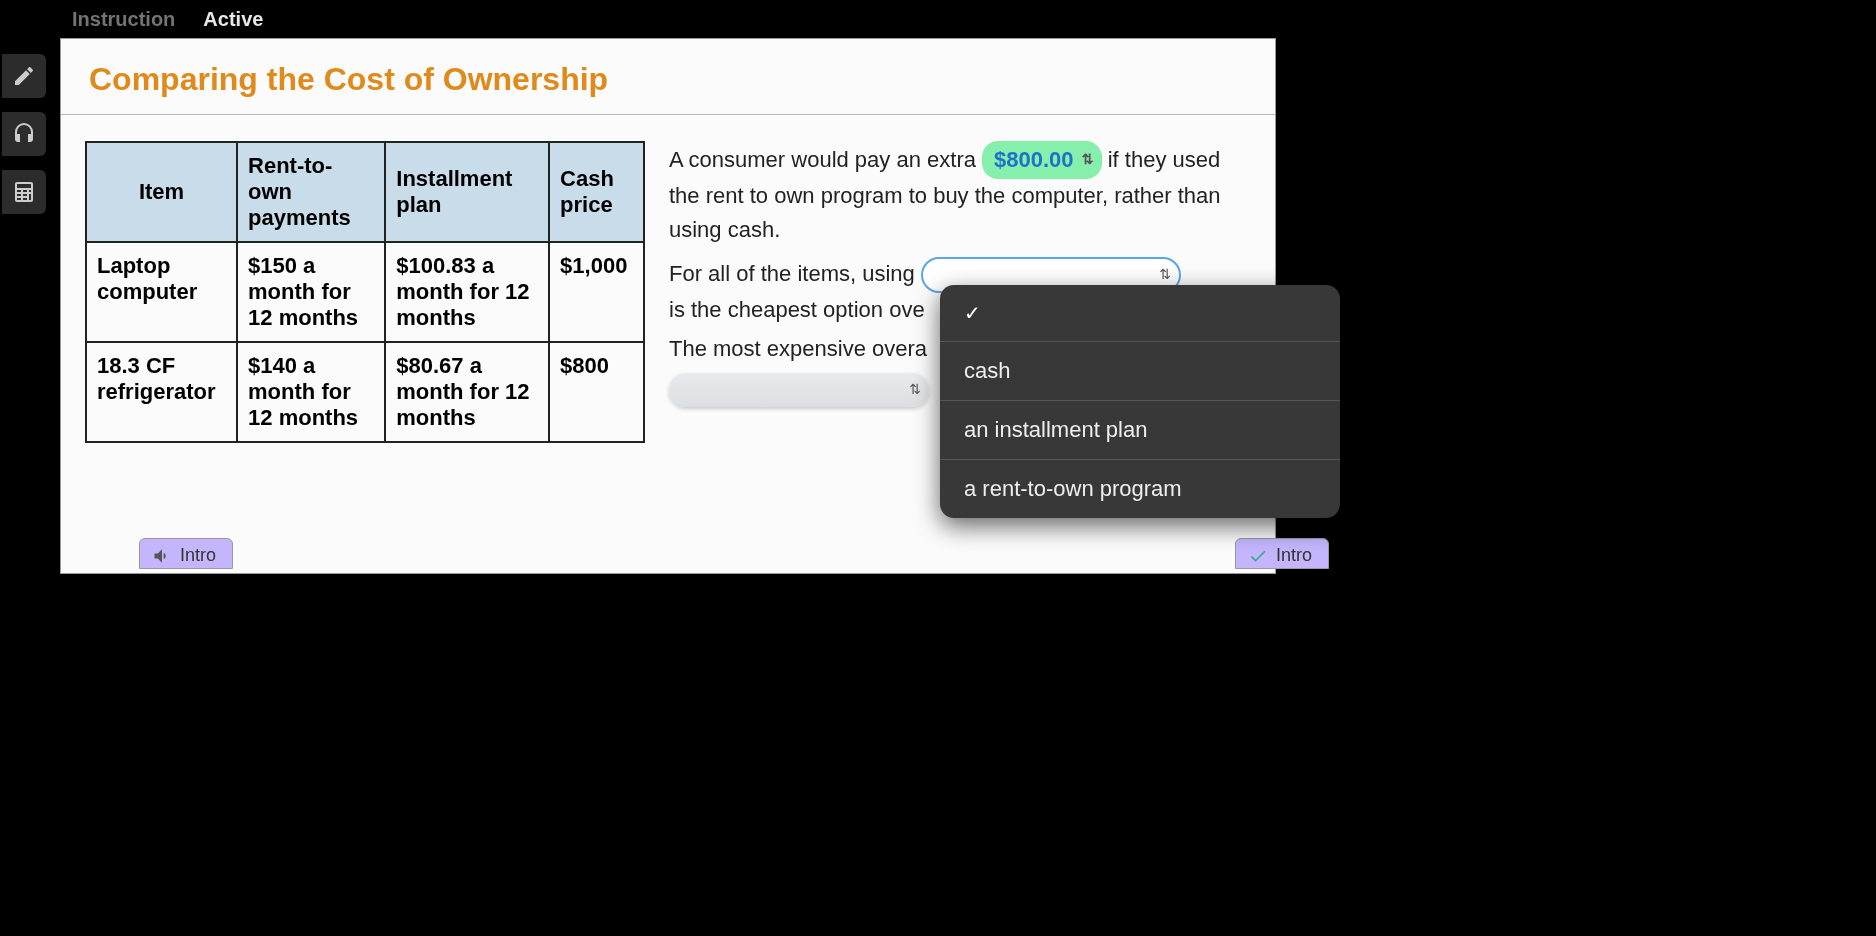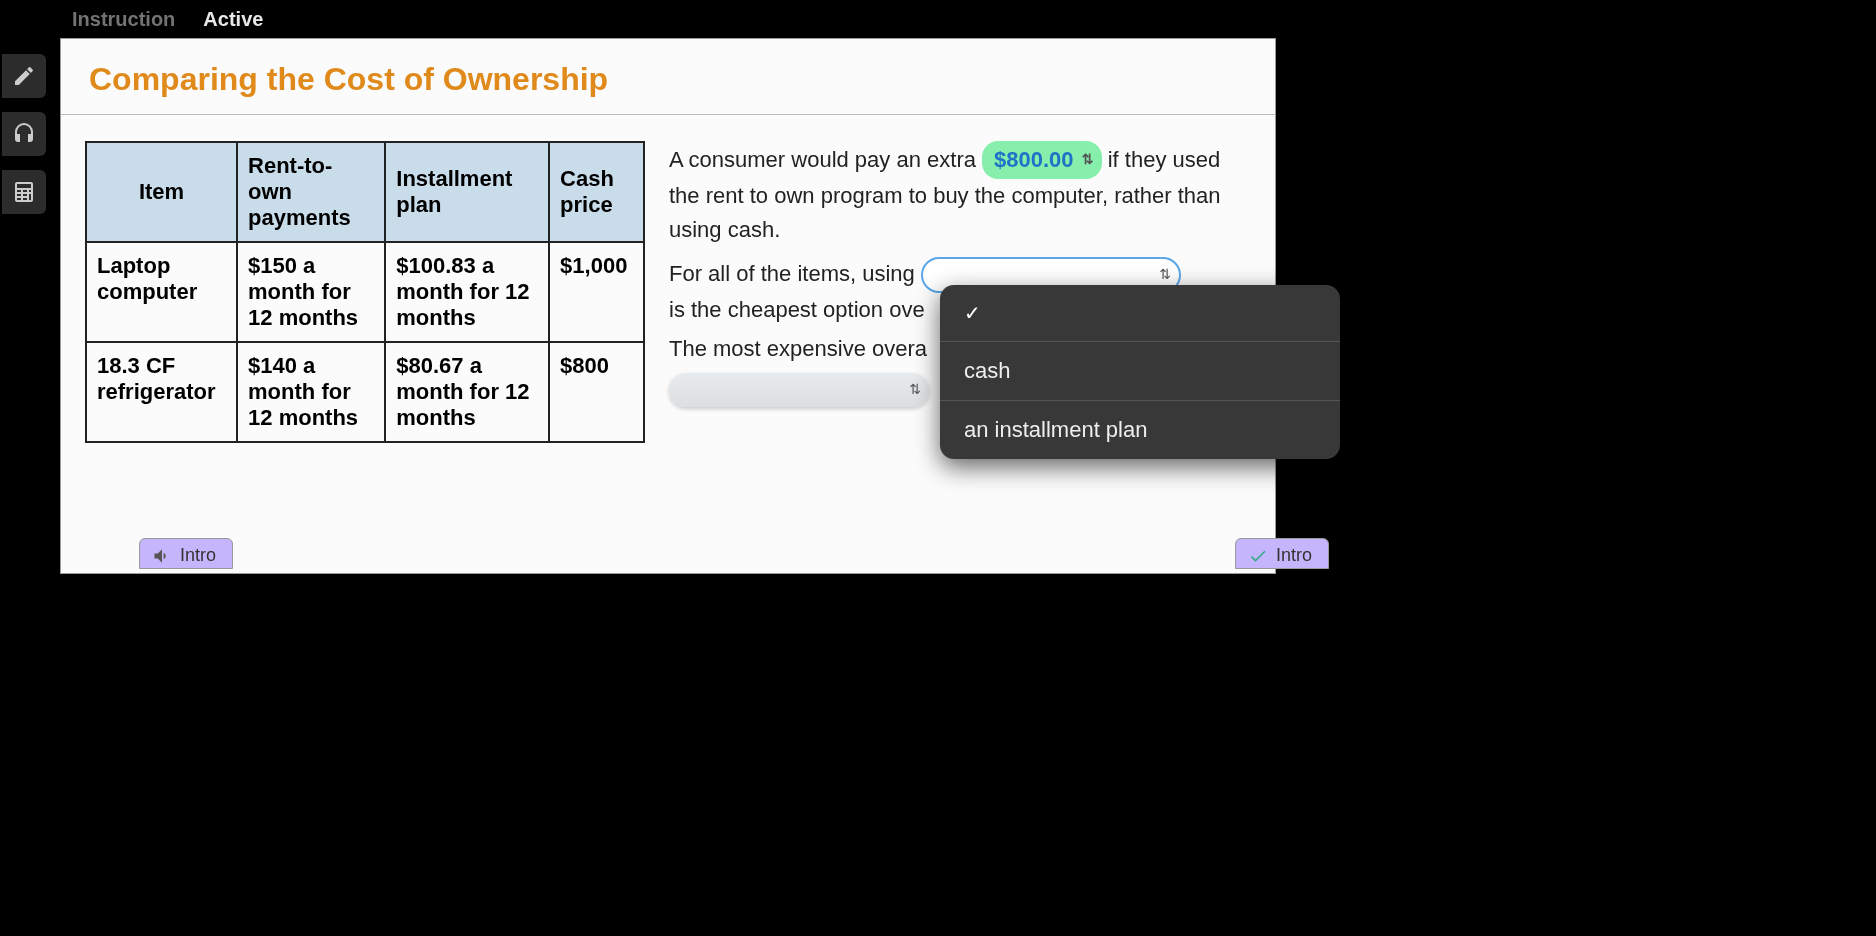--- a/index.html
+++ b/index.html
@@ -281,13 +281,16 @@
   <div class="drop-item blank-sel">
     <span class="check">✓</span>
     <span></span>
   </div>
   <div class="drop-item">
     <span>cash</span>
   </div>
   <div class="drop-item">
     <span>an installment plan</span>
   </div>
+  <div class="drop-item">
+    <span>a rent-to-own program</span>
+  </div>
 </div>
 
 </body></html>

